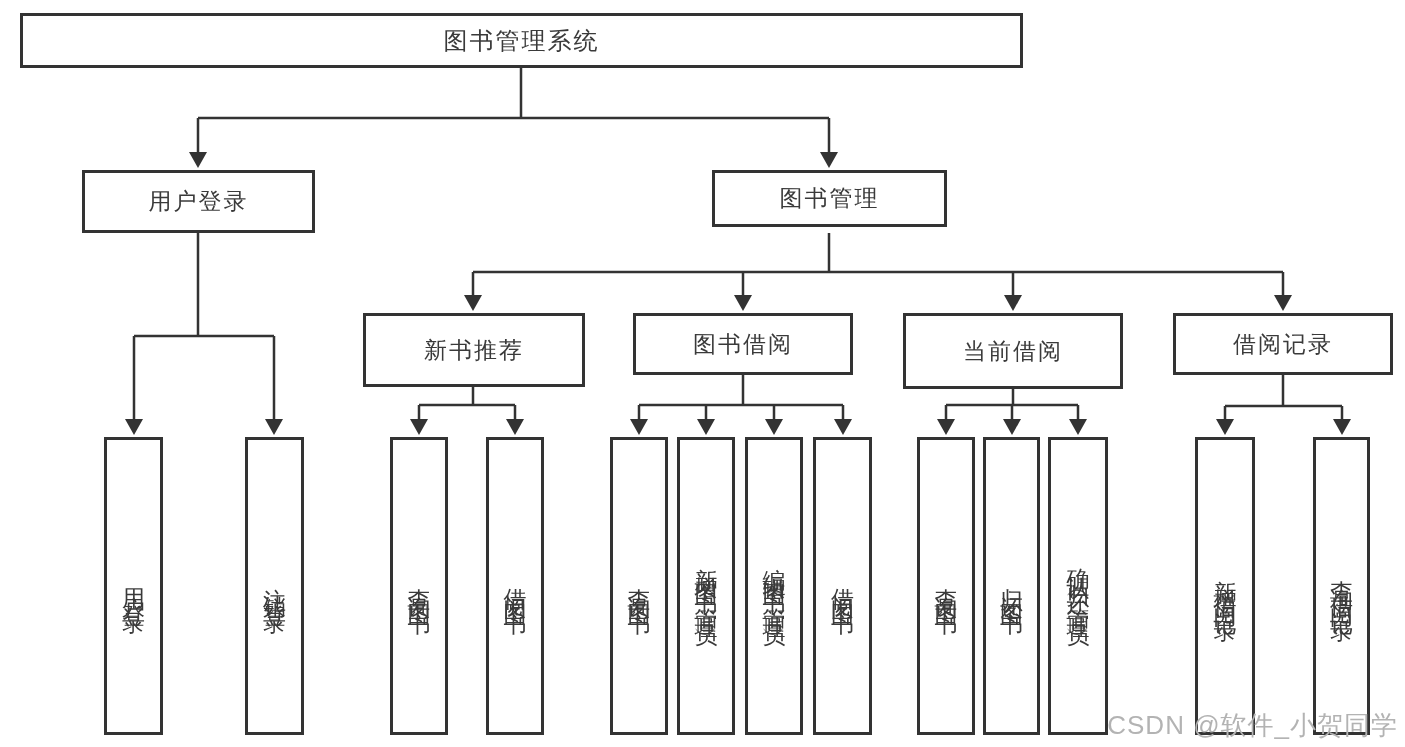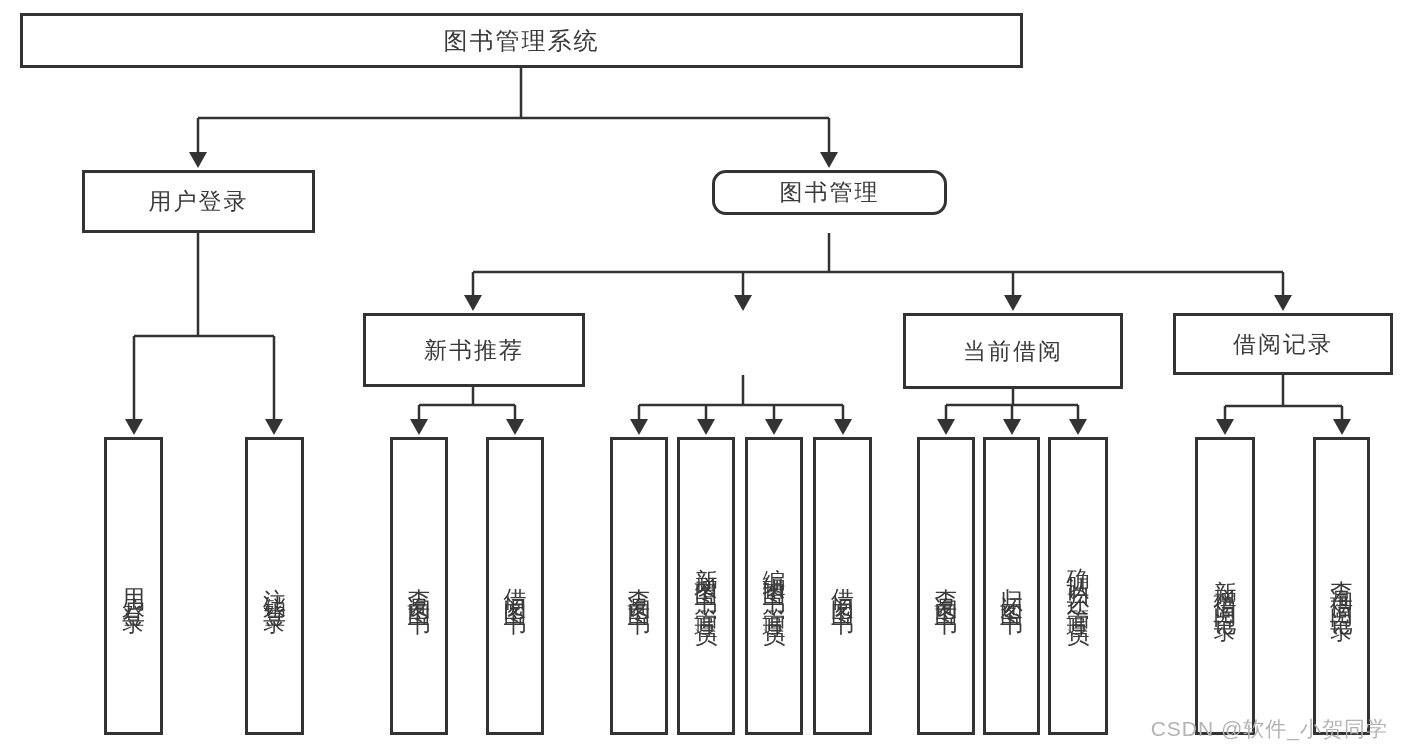--- a/index.html
+++ b/index.html
@@ -16,21 +16,21 @@
     color:var(--text,#3a3a3a);font-size:23px;letter-spacing:2px;z-index:2;
   }
   .vbox{
     position:absolute;box-sizing:border-box;border:3px solid var(--border,#333333);
     background:#ffffff;display:flex;align-items:center;justify-content:center;
     color:var(--text,#3a3a3a);font-size:23px;line-height:1;letter-spacing:8px;
     writing-mode:vertical-rl;text-orientation:upright;
     top:437px;height:298px;z-index:2;text-align:center;
   }
   .watermark{
-    position:absolute;right:17px;bottom:4px;font-size:21px;letter-spacing:1px;
+    position:absolute;right:7px;bottom:4px;font-size:26px;letter-spacing:1px;
     color:var(--watermark,#b3b3b3);z-index:5;white-space:nowrap;
   }
 </style>
 </head>
 <body>
 
 <div class="canvas">
 
   <svg class="connectors" width="1405" height="747" viewBox="0 0 1405 747" xmlns="http://www.w3.org/2000/svg">
     <path d="M521 68 V118 M198 118 H829 M198 118 V155 M829 118 V155"></path>
@@ -63,26 +63,29 @@
     </g>
   </svg>
 
   <div class="hbox" style="left:20px;top:13px;width:1003px;height:55px;font-size:24px;">
     <span>图书管理系统</span>
   </div>
 
   <div class="hbox" style="left:82px;top:170px;width:233px;height:63px;">
     <span>用户登录</span>
   </div>
-  <div class="hbox" style="left:712px;top:170px;width:235px;height:45px;border-radius:14px;">
+  <div class="hbox" style="left:712px;top:170px;width:235px;height:57px;">
     <span>图书管理</span>
   </div>
 
   <div class="hbox" style="left:363px;top:313px;width:222px;height:74px;">
     <span>新书推荐</span>
+  </div>
+  <div class="hbox" style="left:633px;top:313px;width:220px;height:62px;">
+    <span>图书借阅</span>
   </div>
   <div class="hbox" style="left:903px;top:313px;width:220px;height:76px;">
     <span>当前借阅</span>
   </div>
   <div class="hbox" style="left:1173px;top:313px;width:220px;height:62px;">
     <span>借阅记录</span>
   </div>
 
   <div class="vbox" style="left:104px;width:59px;">用户登录</div>
   <div class="vbox" style="left:245px;width:59px;">注销登录</div>

